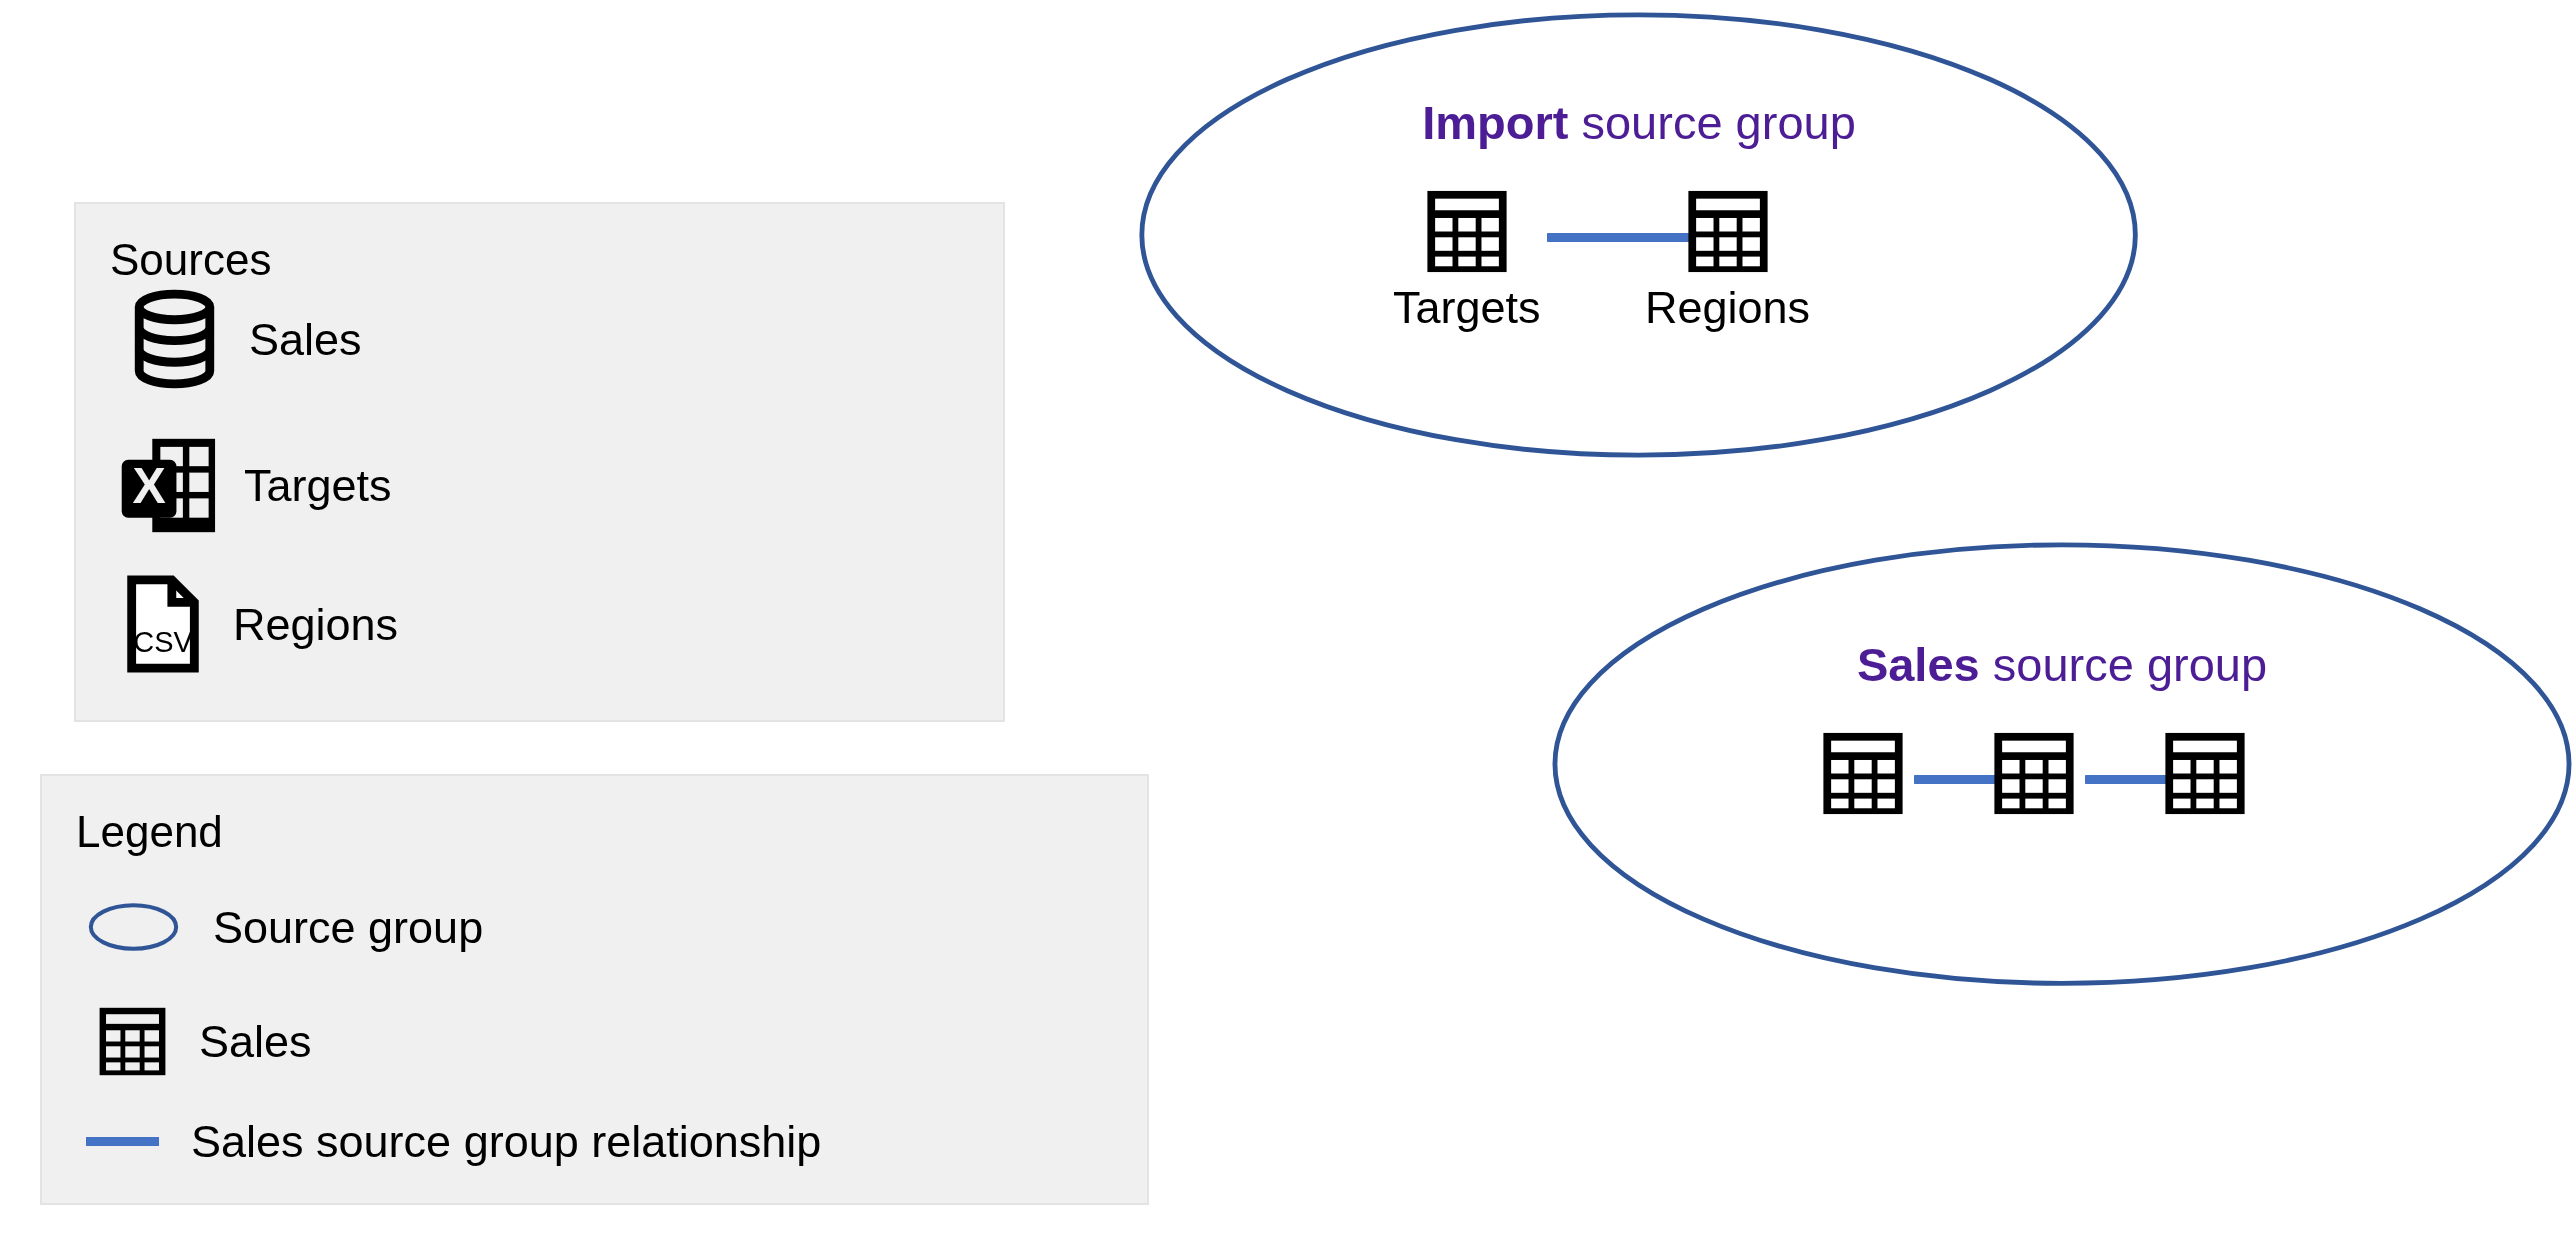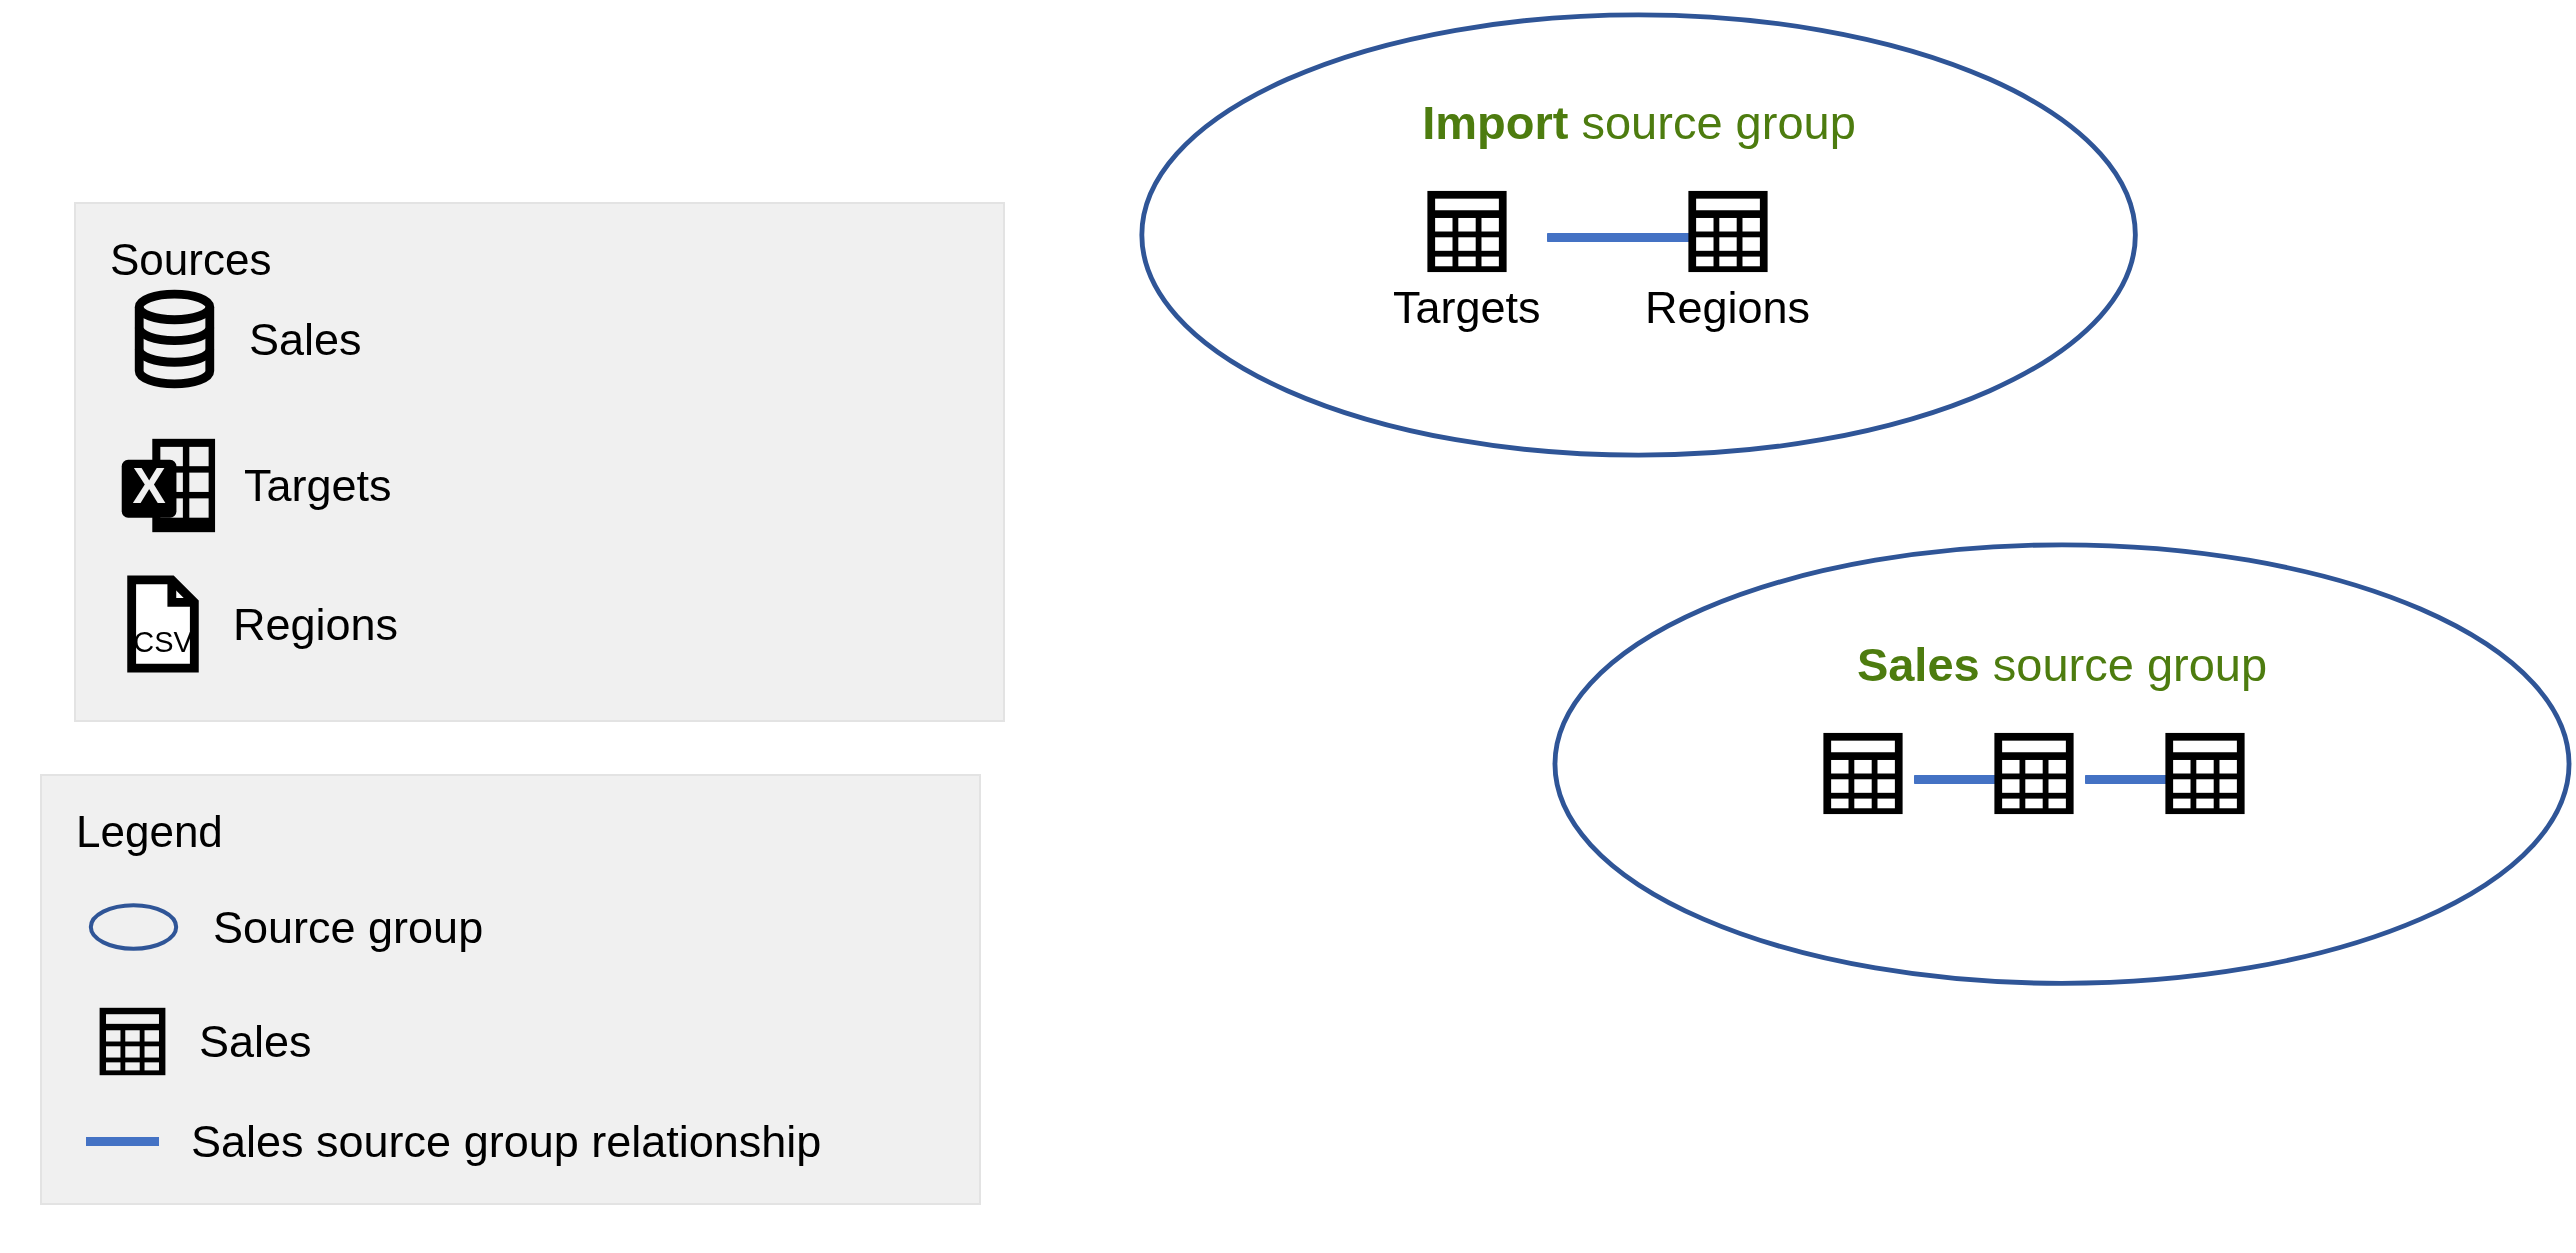--- a/index.html
+++ b/index.html
@@ -37,21 +37,21 @@
   }
   .row-label {
     font-size: 45px;
     line-height: 1;
     white-space: nowrap;
     color: #000;
   }
 
   
   #sources-panel { left: 40px;  top: 202px; width: 931px; height: 520px; margin-left: 34px; }
-  #legend-panel  { left: 40px;  top: 774px; width: 941px; height: 431px; }
+  #legend-panel  { left: 40px;  top: 774px; width: 1109px; height: 431px; }
 
   #sources-title { left: 34px; top: 34px; }
   #legend-title  { left: 34px; top: 34px; }
 
   .src-row-0 { left: 56px;  top: 85px; }
   .src-row-1 { left: 44px;  top: 230px; }
   .src-row-2 { left: 49px;  top: 371px; }
 
   .lg-row-0 { left: 44px;  top: 125px; }
   .lg-row-1 { left: 56px;  top: 230px; }
@@ -69,21 +69,21 @@
   
   .group-ellipse {
     position: absolute;
   }
   .group-ellipse svg { display: block; overflow: visible; }
   .group-title {
     position: absolute;
     font-size: 47px;
     line-height: 1;
     white-space: nowrap;
-    color: #4d7c0f;
+    color: #4c1d95;
     text-align: center;
   }
   .group-title b { font-weight: bold; }
 
   #import-group  { left: 1137px; top: 9.7px;  width: 1004px; height: 450px; }
   #sales-group   { left: 1550px; top: 540px; width: 1024px; height: 449px; }
 
   #import-title  { left: 0; top: 89px; width: 1004px; }
   #sales-title   { left: 0; top: 101px; width: 1024px; }
 

